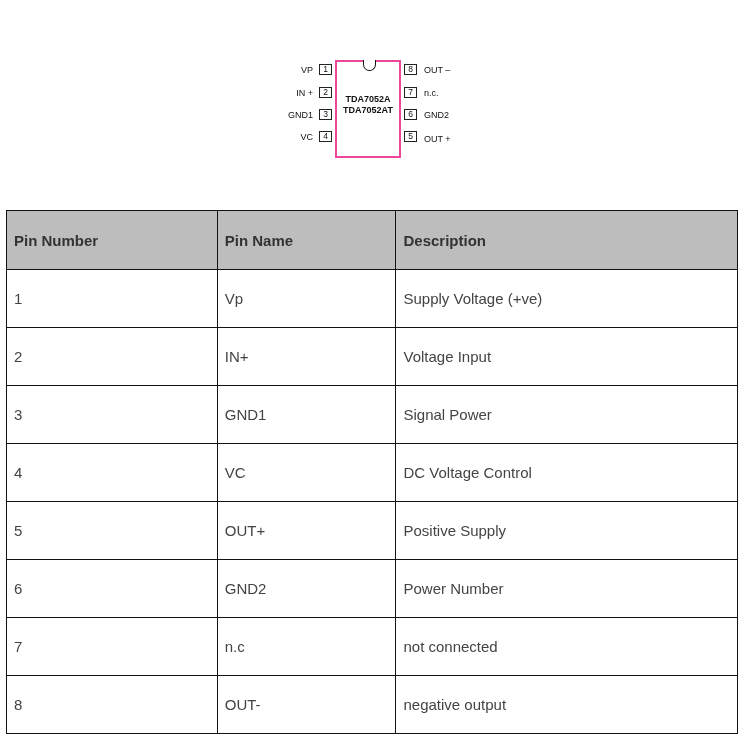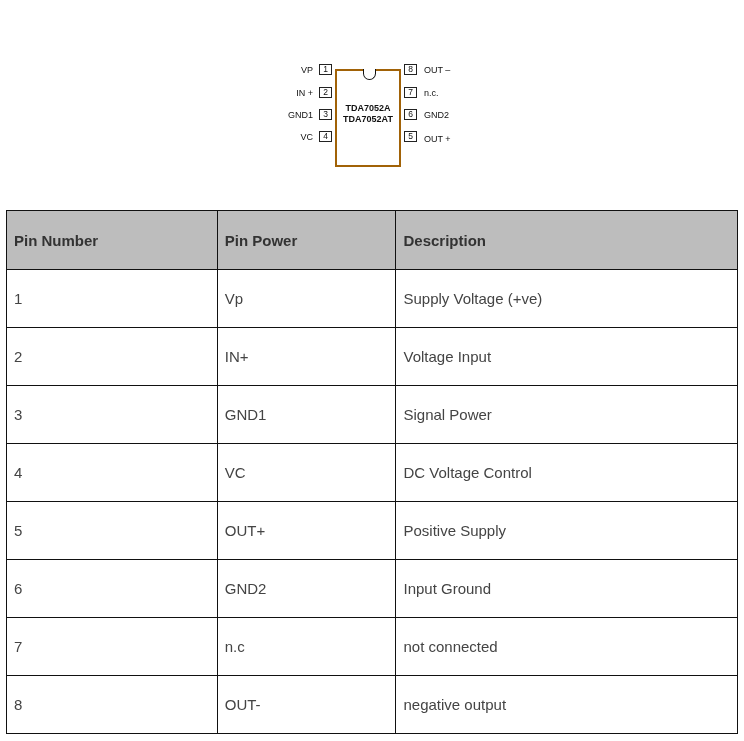--- a/index.html
+++ b/index.html
@@ -1,18 +1,18 @@
 <!DOCTYPE html>
 <html><head>
 <meta charset="utf-8">
 <style>
   html, body { margin: 0; padding: 0; background: #ffffff; }
   body { width: 744px; height: 741px; position: relative; overflow: hidden; font-family: "Liberation Sans", "DejaVu Sans", sans-serif; }
   .diagram { position: absolute; left: 280px; top: 45px; width: 190px; height: 120px; }
-  .chip { position: absolute; left: 55px; top: 24px; width: 66px; height: 98px; border: 2px solid #a16207; box-sizing: border-box; background: #fff; }
+  .chip { position: absolute; left: 55px; top: 15px; width: 66px; height: 98px; border: 2px solid #ec4899; box-sizing: border-box; background: #fff; }
   .notch { position: absolute; left: 26px; top: -2px; width: 11px; height: 10px; border: 1.5px solid #111; border-top: none; border-radius: 0 0 7px 7px; background: #fff; }
   .chip-label { position: absolute; left: 0; width: 100%; text-align: center; font-weight: bold; font-size: 9px; color: #111; }
   .pin-box { position: absolute; width: 13px; height: 11px; border: 1px solid #222; box-sizing: border-box; font-size: 8.5px; line-height: 9px; text-align: center; color: #111; background: #fff; }
   .pin-name { position: absolute; font-size: 9px; color: #111; white-space: nowrap; }
   .pin-name.left { text-align: right; width: 40px; }
   table.pins { position: absolute; left: 6px; top: 210px; width: 732px; border-collapse: collapse; font-size: 15px; color: #444; }
   table.pins th, table.pins td { border: 1.5px solid #111; text-align: left; padding: 0 0 0 7px; height: 57px; font-weight: normal; }
   table.pins th { background: #bdbdbd; font-weight: bold; color: #333; height: 58px; }
   col.c1 { width: 211px; } col.c2 { width: 179px; } col.c3 { width: 342px; }
 </style>
@@ -47,21 +47,21 @@
 
 <table class="pins">
   <colgroup>
       <col class="c1">
       <col class="c2">
       <col class="c3">
     </colgroup>
   <thead>
     <tr>
       <th>Pin Number</th>
-      <th>Pin Power</th>
+      <th>Pin Name</th>
       <th>Description</th>
     </tr>
   </thead>
   <tbody>
     <tr>
         <td>1</td>
         <td>Vp</td>
         <td>Supply Voltage (+ve)</td>
       </tr>
     <tr>
@@ -80,21 +80,21 @@
         <td>DC Voltage Control</td>
       </tr>
     <tr>
         <td>5</td>
         <td>OUT+</td>
         <td>Positive Supply</td>
       </tr>
     <tr>
         <td>6</td>
         <td>GND2</td>
-        <td>Input Ground</td>
+        <td>Power Number</td>
       </tr>
     <tr>
         <td>7</td>
         <td>n.c</td>
         <td>not connected</td>
       </tr>
     <tr>
         <td>8</td>
         <td>OUT-</td>
         <td>negative output</td>

